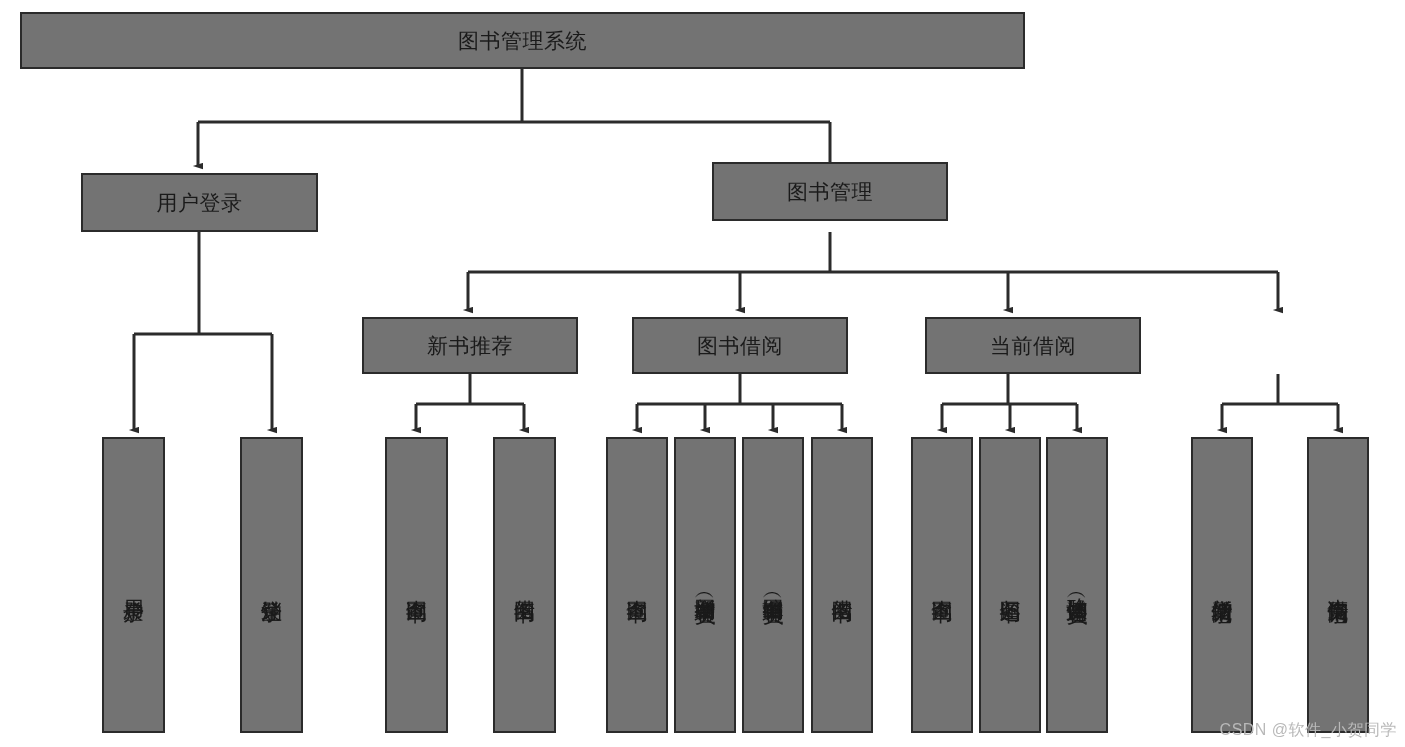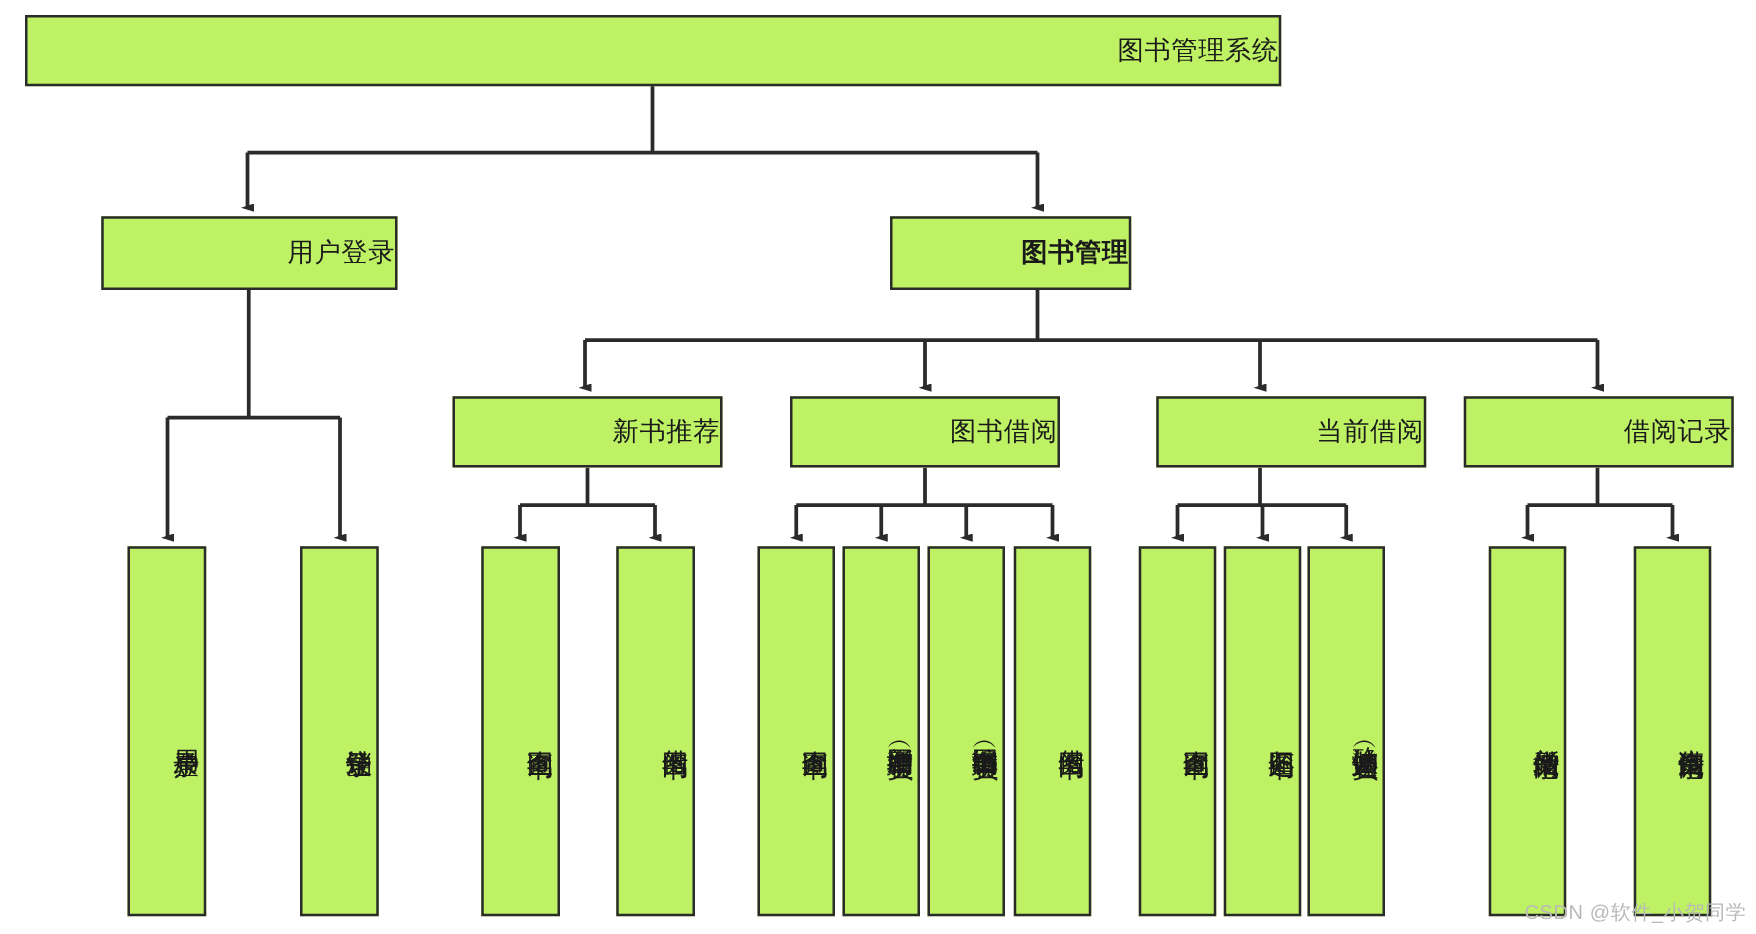--- a/index.html
+++ b/index.html
@@ -21,24 +21,24 @@
     position: absolute;
     left: 0;
     top: 0;
     width: 1405px;
     height: 747px;
   }
   .node-box {
     position: absolute;
     box-sizing: border-box;
     border: 2.5px solid #2b2b2b;
-    background: #bef264;
+    background: #737373;
     display: flex;
     align-items: center;
-    justify-content: flex-end;
+    justify-content: center;
   }
   .node-label-h {
     font-size: 21px;
     color: #1a1a1a;
     line-height: 1.1;
     white-space: nowrap;
     letter-spacing: 0.5px;
   }
   .node-label-v {
     font-size: 21px;
@@ -117,35 +117,32 @@
     </g>
   </svg>
 
   <div class="node-box" style="left:20px; top:12px; width:1005px; height:57px;">
     <span class="node-label-h">图书管理系统</span>
   </div>
 
   <div class="node-box" style="left:81px; top:173px; width:237px; height:59px;">
     <span class="node-label-h">用户登录</span>
   </div>
-  <div class="node-box" style="left:712px; top:173px; width:193px; height:59px;font-weight:bold;">
+  <div class="node-box" style="left:712px; top:162px; width:236px; height:59px;">
     <span class="node-label-h">图书管理</span>
   </div>
 
   <div class="node-box" style="left:362px; top:317px; width:216px; height:57px;">
     <span class="node-label-h">新书推荐</span>
   </div>
   <div class="node-box" style="left:632px; top:317px; width:216px; height:57px;">
     <span class="node-label-h">图书借阅</span>
   </div>
   <div class="node-box" style="left:901px; top:317px; width:216px; height:57px;margin-left:24px;">
     <span class="node-label-h">当前借阅</span>
-  </div>
-  <div class="node-box" style="left:1171px; top:317px; width:216px; height:57px;">
-    <span class="node-label-h">借阅记录</span>
   </div>
 
   <div class="node-box" style="left:102px; top:437px; width:63px; height:296px;">
     <span class="node-label-v">用户登录</span>
   </div>
   <div class="node-box" style="left:240px; top:437px; width:63px; height:296px;">
     <span class="node-label-v">注销登录</span>
   </div>
 
   <div class="node-box" style="left:385px; top:437px; width:63px; height:296px;">

